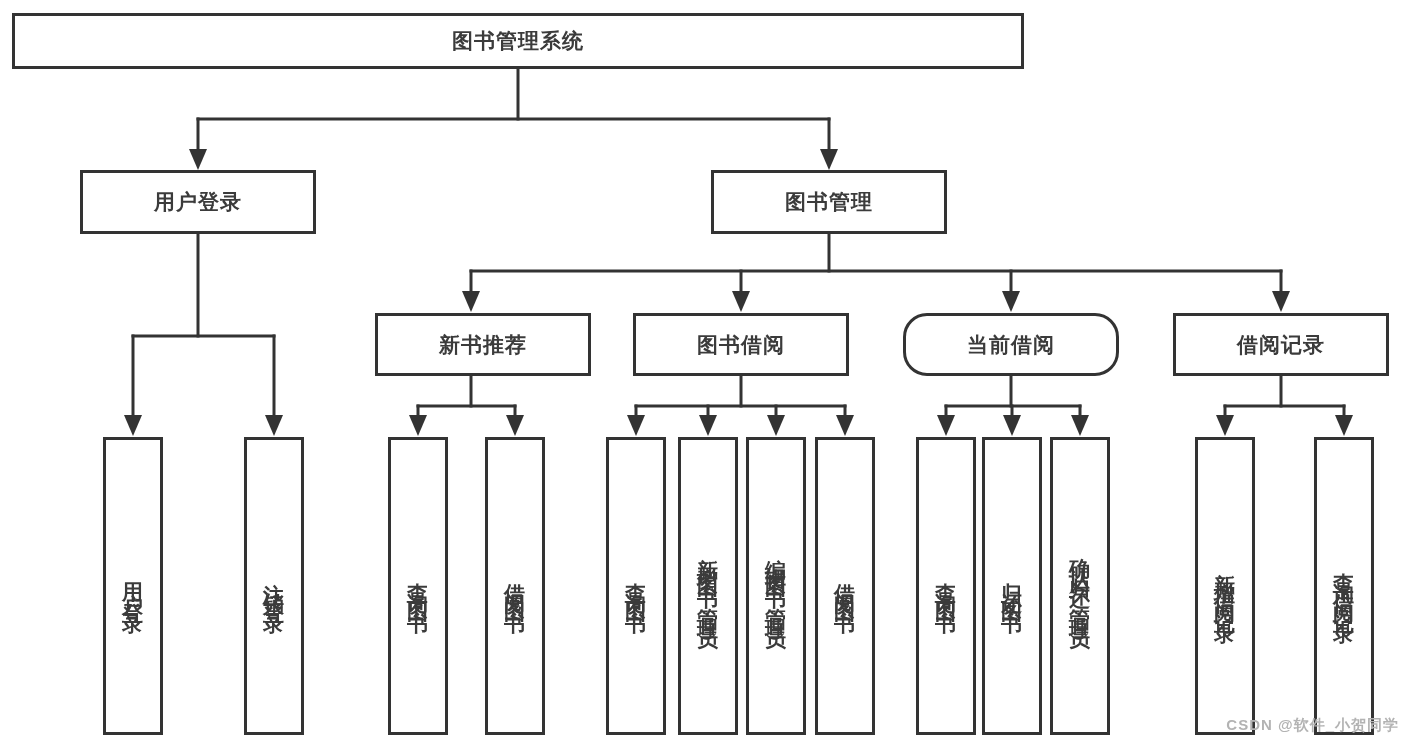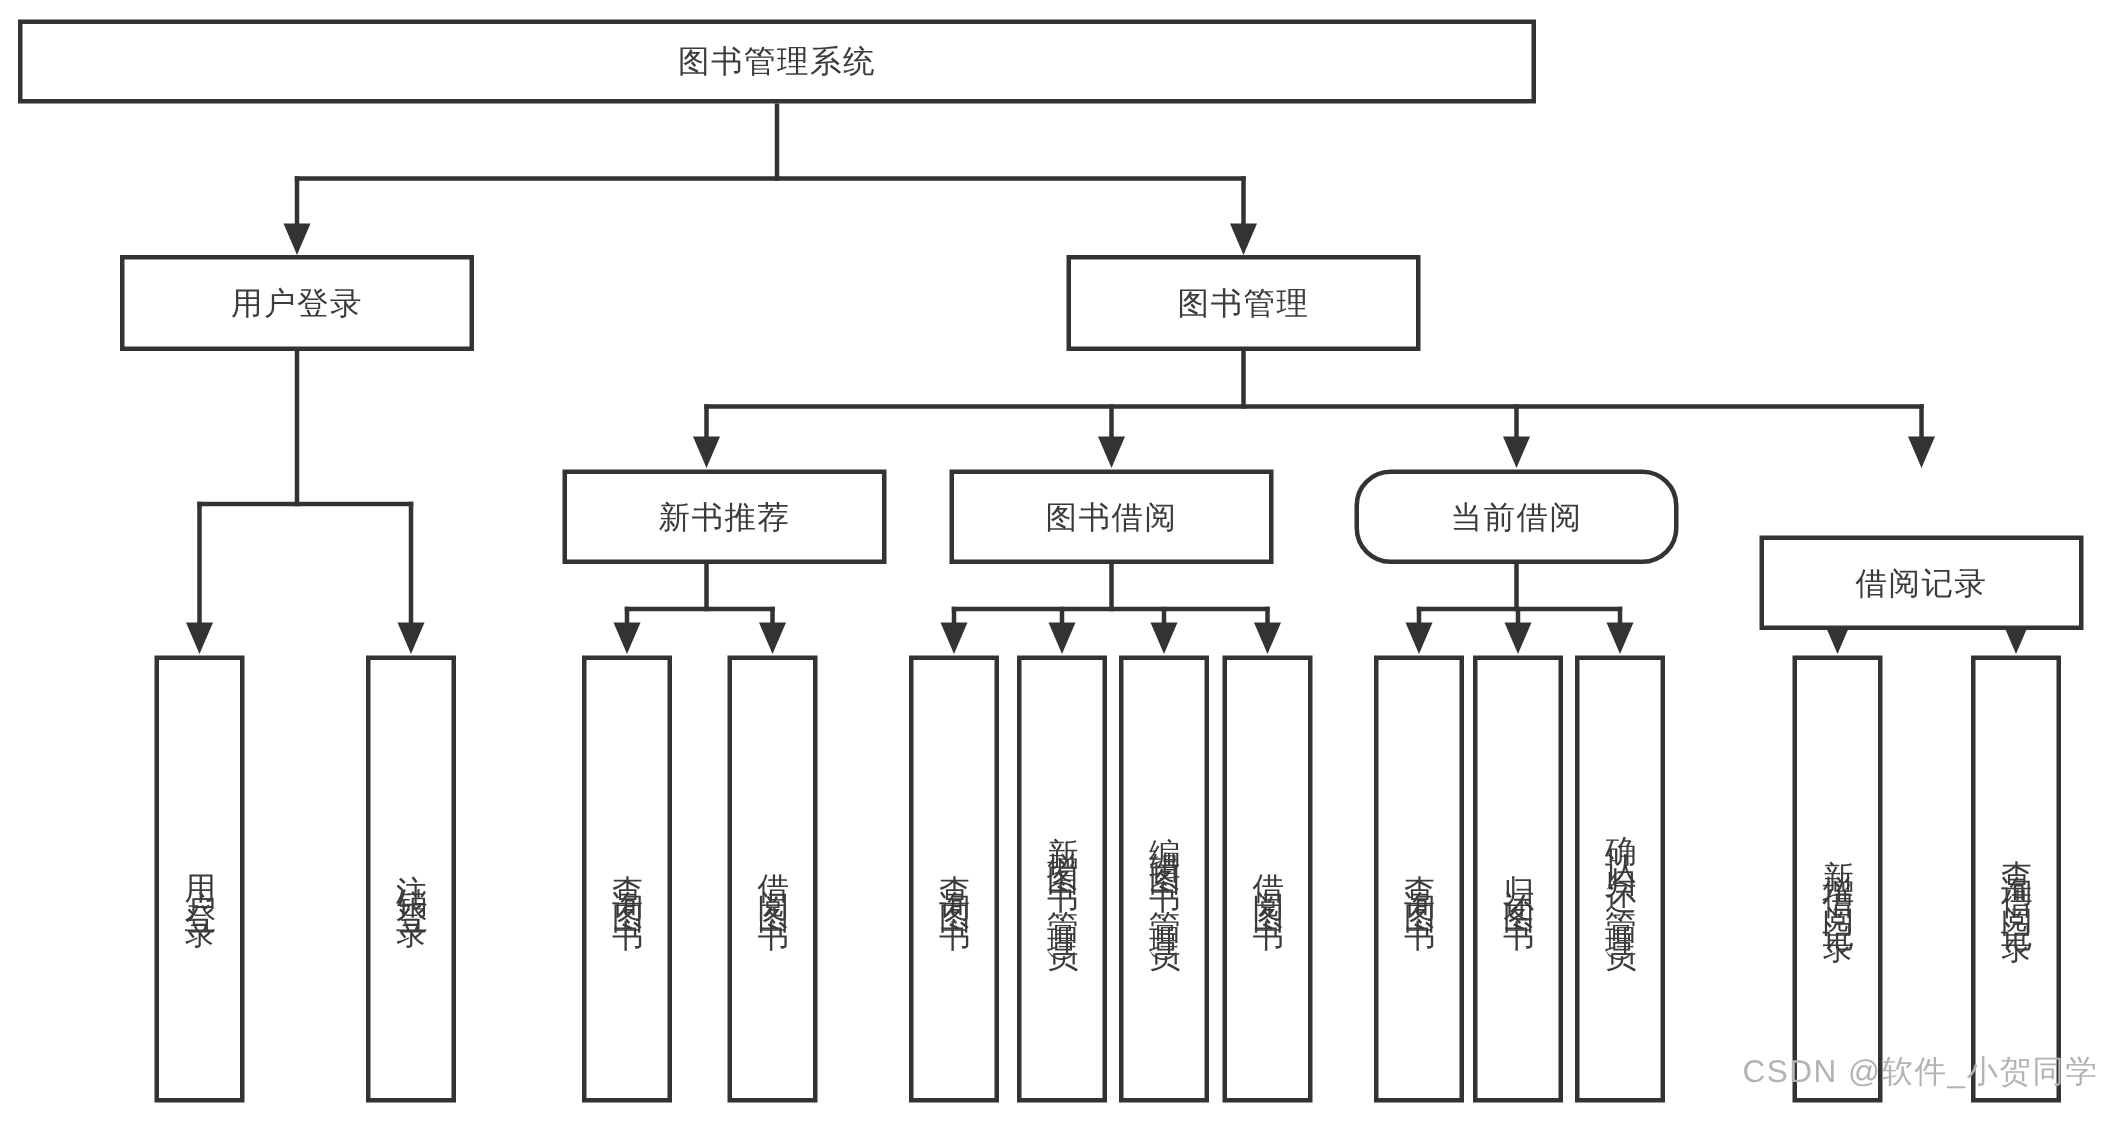--- a/index.html
+++ b/index.html
@@ -9,20 +9,21 @@
     --bg:#ffffff;
   }
   html,body{margin:0;padding:0;}
   .canvas{
     position:relative;
     width:1405px;
     height:747px;
     background:var(--bg);
     font-family:"Liberation Sans", sans-serif;
     overflow:hidden;
+    font-weight:bold;
   }
   .connectors{
     position:absolute;
     left:0;top:0;
     width:1405px;height:747px;
     pointer-events:none;
   }
   .connectors line{stroke:var(--line);stroke-width:3;stroke-linecap:square;}
   .connectors polygon{fill:var(--line);stroke:none;}
   .node{
@@ -43,23 +44,23 @@
   }
   .vtext{
     writing-mode:vertical-rl;
     text-orientation:mixed;
     line-height:1;
     letter-spacing:10px;
     white-space:nowrap;
   }
   .watermark{
     position:absolute;
-    top:700px;
+    top:716px;
     right:6px;
-    font-size:21px;
+    font-size:15px;
     letter-spacing:1px;
     color:var(--wm);
     white-space:nowrap;
     text-align:center;
   }
 </style>
 </head>
 <body>
 
 <div class="canvas">
@@ -132,21 +133,21 @@
 
   <div class="node" style="left:363px;top:313px;width:216px;height:63px;margin-left:12px;">
     <span>新书推荐</span>
   </div>
   <div class="node" style="left:633px;top:313px;width:216px;height:63px;align-items:center;">
     <span>图书借阅</span>
   </div>
   <div class="node" style="left:903px;top:313px;width:216px;height:63px;border-radius:24px;">
     <span>当前借阅</span>
   </div>
-  <div class="node" style="left:1173px;top:313px;width:216px;height:63px;margin-top:44px;">
+  <div class="node" style="left:1173px;top:313px;width:216px;height:63px;">
     <span>借阅记录</span>
   </div>
 
   <div class="node leaf" style="left:103px;top:437px;width:60px;height:298px;">
     <span class="vtext">用户登录</span>
   </div>
   <div class="node leaf" style="left:244px;top:437px;width:60px;height:298px;">
     <span class="vtext">注销登录</span>
   </div>
 

